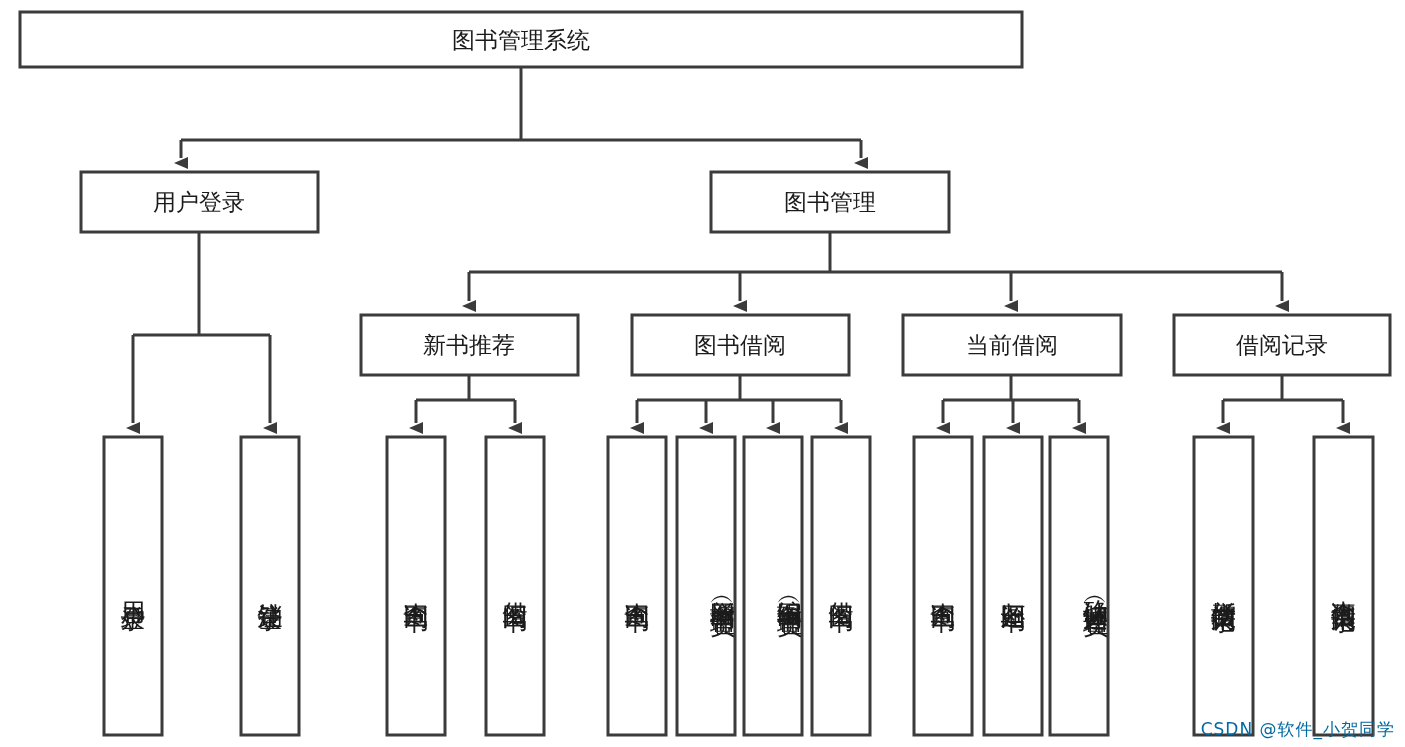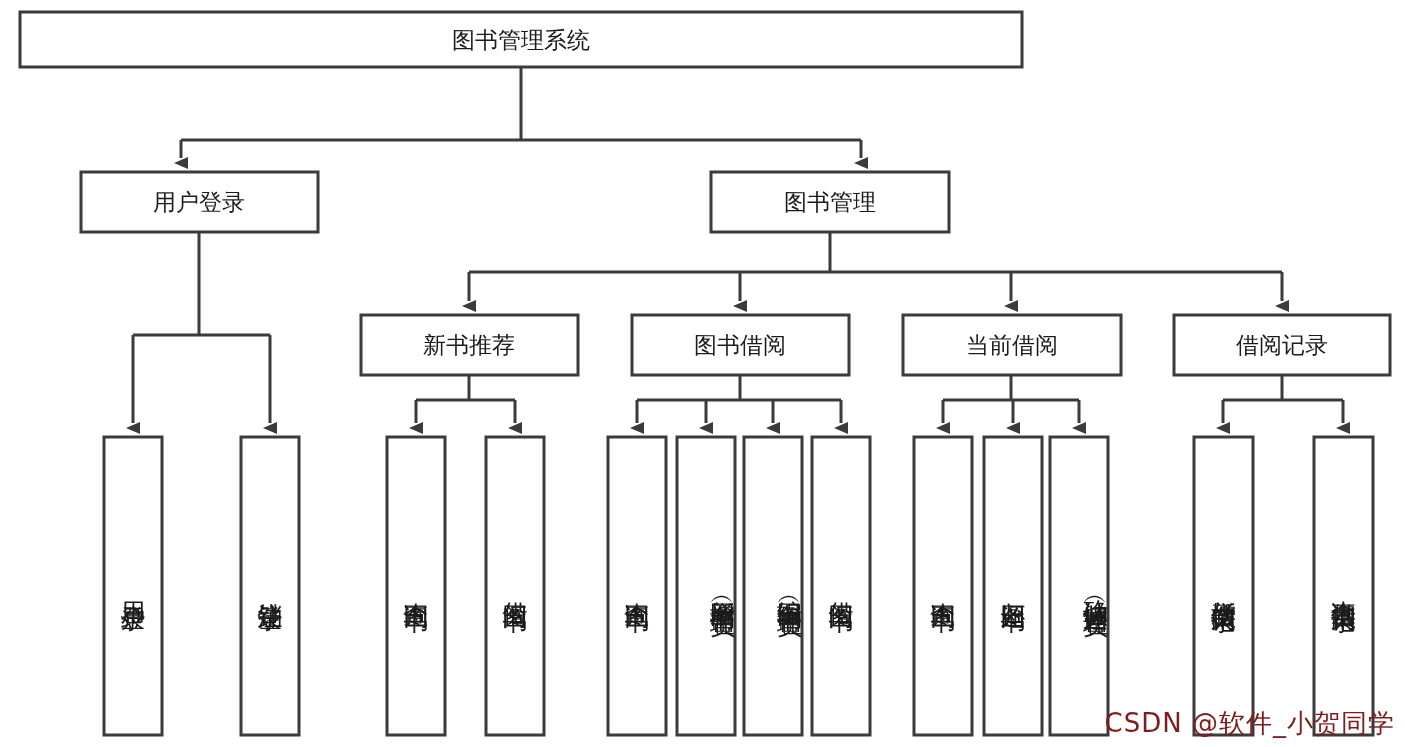--- a/index.html
+++ b/index.html
@@ -52,22 +52,22 @@
     align-items: center;
     justify-content: center;
     white-space: nowrap;
     pointer-events: none;
   }
   .watermark {
     position: absolute;
     right: 10px;
     bottom: 6px;
     font-family: "DejaVu Sans", "Liberation Sans", sans-serif;
-    font-size: 26px;
-    color: #7f1d1d;
+    font-size: 17px;
+    color: #0369a1;
     white-space: nowrap;
     letter-spacing: 1px;
   }
 </style>
 </head>
 <body>
 
 <svg id="diagram" viewBox="0 0 1405 747" xmlns="http://www.w3.org/2000/svg">
   <defs>
     <marker id="arrow" markerWidth="12" markerHeight="14" refX="1" refY="7" orient="auto" markerUnits="userSpaceOnUse">

